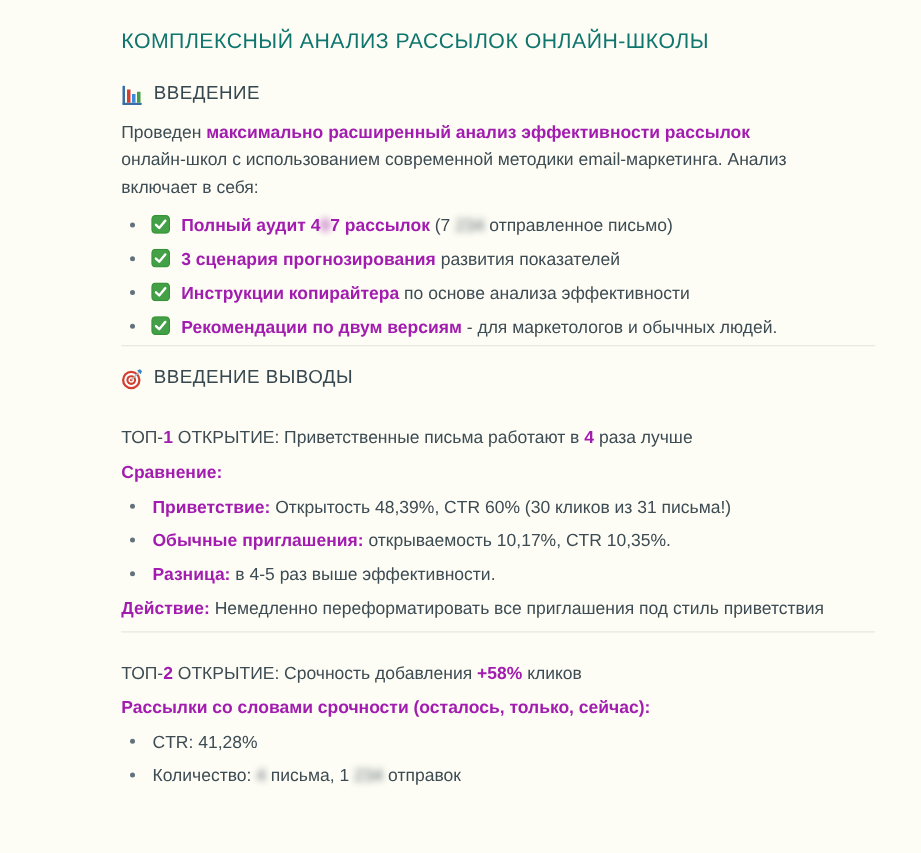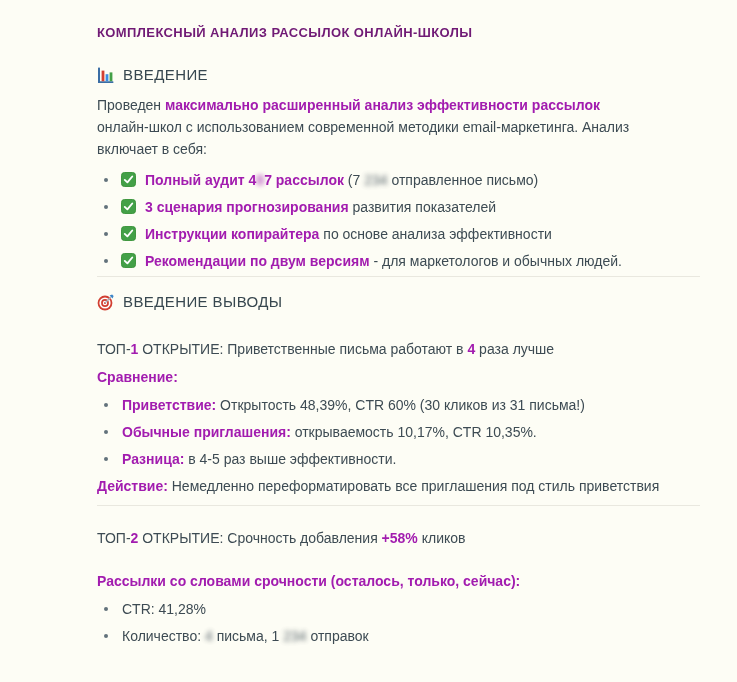--- a/index.html
+++ b/index.html
@@ -13,48 +13,48 @@
     background: #fdfdf5;
     color: #3d4b53;
     font-family: "Liberation Sans", "DejaVu Sans", sans-serif;
   }
   .page {
     box-sizing: border-box;
     width: 737px;
     padding: 22px 37px 0 97px;
   }
   h1 {
-    font-size: 13px;
+    font-size: 17px;
     line-height: 22px;
-    font-weight: 700;
+    font-weight: 400;
     letter-spacing: 0.4px;
-    color: #701a75;
+    color: #0f766e;
     margin: 0 0 21px;
   }
   h2 {
     font-size: 15px;
     line-height: 20px;
     font-weight: 400;
     letter-spacing: 0.4px;
     color: #37474f;
     margin: 0 0 9px;
     display: flex;
-    align-items: center;
+    align-items: flex-end;
     gap: 9px;
   }
   h2.concl { margin-bottom: 26px; }
   p {
     font-size: 14px;
     line-height: 22px;
     margin: 0;
     white-space: pre-wrap;
   }
   .lead { margin: 0 0 7px; max-width: 556px; }
   .block-title { margin-bottom: 6px; }
-  .block-title.top2 { margin-top: 21px; margin-bottom: 21px; }
+  .block-title.top2 { margin-top: 21px; margin-bottom: 5px; }
   .subtitle { margin-bottom: 4px; }
   .action { margin-top: 2px; }
   hr {
     border: none;
     border-top: 1px solid #e9e8df;
     margin: 0;
   }
   hr.div1 { margin: 1px 0 15px; }
   hr.div2 { margin: 8px 0 0; }
   ul { list-style: none; margin: 0; padding: 0; }

